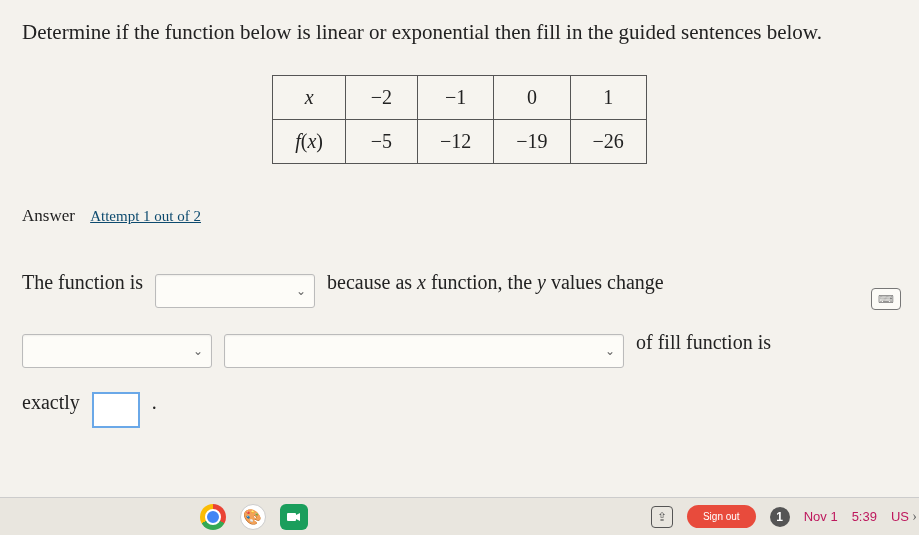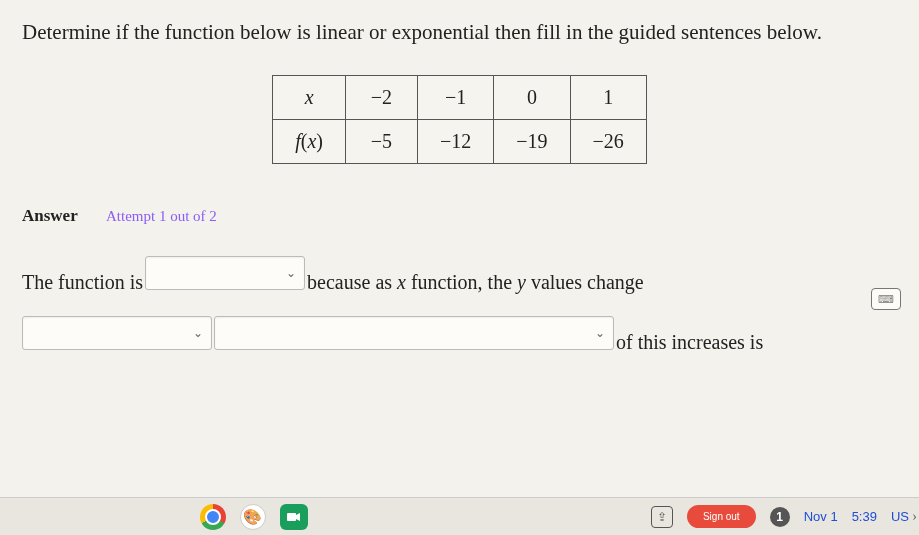--- a/index.html
+++ b/index.html
@@ -31,43 +31,43 @@
       text-align: center;
       font-size: 20px;
       min-width: 72px;
       background: #f6f4ef;
     }
     .math-i { font-style: italic; font-family: 'Times New Roman', serif; }
     .answer-header {
       margin: 42px 0 0 22px;
       font-size: 17px;
     }
-    .answer-header b { font-weight: bold; color: #222; }
-    .attempt { color: #8b5cf6; font-size: 15px; margin-left: 24px; }
+    .answer-header b { font-weight: normal; color: #222; }
+    .attempt { color: #0c4a6e; font-size: 15px; margin-left: 11px; text-decoration: underline; }
     .keyboard-icon {
       position: absolute;
       right: 18px;
       top: 288px;
       width: 30px;
       height: 22px;
       border: 1.5px solid #777;
       border-radius: 4px;
       background: #fcfbf7;
       display: flex;
       align-items: center;
       justify-content: center;
       font-size: 11px;
       color: #777;
     }
     .sentence-area {
       padding: 30px 22px 0 22px;
       font-size: 20px;
       line-height: 2.6;
     }
-    .sentence-row { display: flex; align-items: flex-start; flex-wrap: wrap; gap: 2px; margin-bottom: 8px;}
+    .sentence-row { display: flex; align-items: flex-end; flex-wrap: wrap; gap: 12px; margin-bottom: 8px;}
     .dropdown {
       display: inline-flex;
       align-items: center;
       justify-content: flex-end;
       border: 1px solid #bbb;
       background: #fdfcf8;
       height: 34px;
       padding: 0 8px 0 12px;
       border-radius: 3px;
       font-size: 15px;
@@ -118,21 +118,21 @@
       color: #fff;
       border-radius: 16px;
       padding: 6px 16px;
       font-size: 10px;
       font-weight: 500;
     }
     .notif {
       width: 20px; height: 20px; border-radius: 50%; background:#555;color:#fff;
       display:flex;align-items:center;justify-content:center;font-size:12px;font-weight:bold;
     }
-    .tb-text { color:#1d4ed8; }
+    .tb-text { color:#be185d; }
     .edge-chev {
       position:absolute; right:2px; bottom:10px; font-size:14px; color:#666;
     }
   </style>
 </head>
 <body>
 
 <div class="question">Determine if the function below is linear or exponential then fill in the guided sentences below.</div>
 
 <div class="table-wrap">
@@ -173,21 +173,26 @@
       <span>because as </span><span class="math-i">x</span><span> function, the </span><span class="math-i">y</span><span> values change</span>
     </span>
   </div>
   <div class="sentence-row">
     <span class="dropdown md">
         <span class="chev">⌄</span>
       </span>
     <span class="dropdown lg">
         <span class="chev">⌄</span>
       </span>
-    <span>of this increases is</span>
+    <span>of fill function is</span>
+  </div>
+  <div class="sentence-row">
+    <span>exactly</span>
+    <span class="num-input"></span>
+    <span>.</span>
   </div>
 </div>
 
 <div class="taskbar">
   <div class="tb-icon chrome"></div>
   <div class="tb-icon palette">🎨</div>
   <div class="tb-icon cam">
     <svg width="14" height="10" viewBox="0 0 14 10">
         <rect x="0" y="1" width="9" height="8" rx="1" fill="#fff"></rect>
         <path d="M9 3 L13 1 L13 9 L9 7 Z" fill="#fff"></path>

